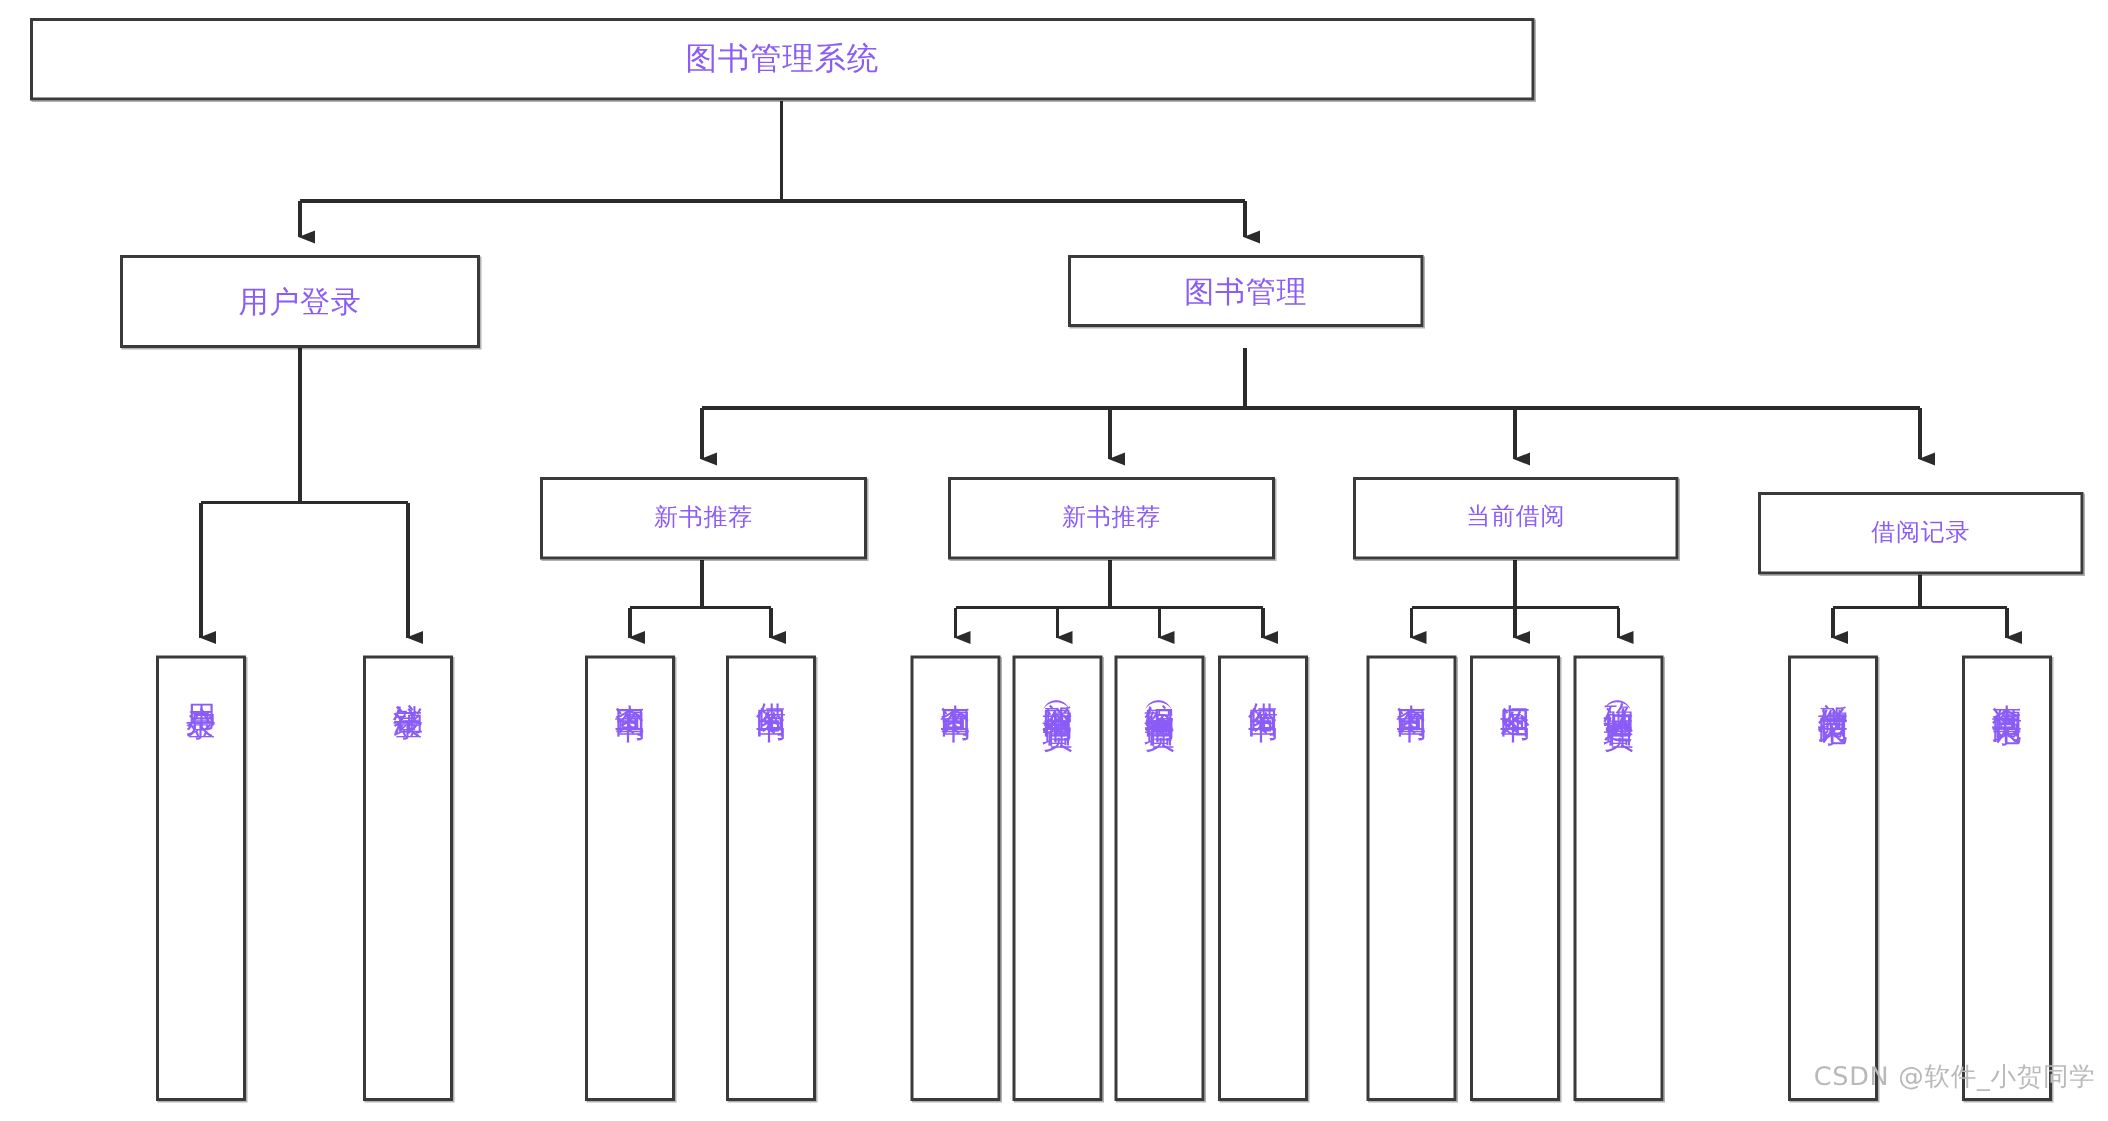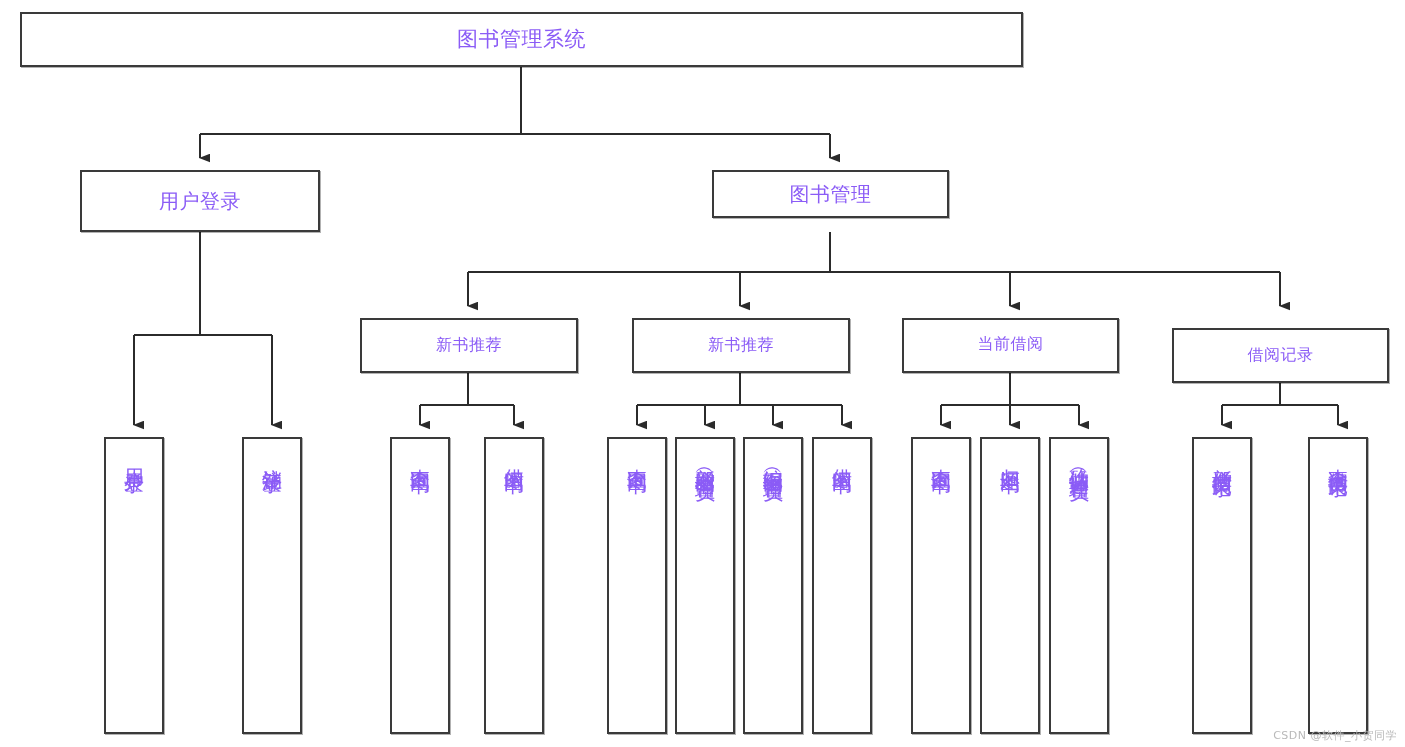--- a/index.html
+++ b/index.html
@@ -54,22 +54,22 @@
     font-size: 20px;
     writing-mode: vertical-rl;
     text-orientation: upright;
     letter-spacing: 2px;
     line-height: 1.05;
     white-space: nowrap;
   }
   #watermark {
     position: absolute;
     right: 8px;
-    bottom: 4px;
-    font-size: 11px;
+    bottom: 18px;
+    font-size: 17px;
     color: #b9b9b9;
     letter-spacing: 0.5px;
     white-space: nowrap;
     user-select: none;
   }
 </style>
 </head>
 <body>
 
 <div id="diagram-root">

